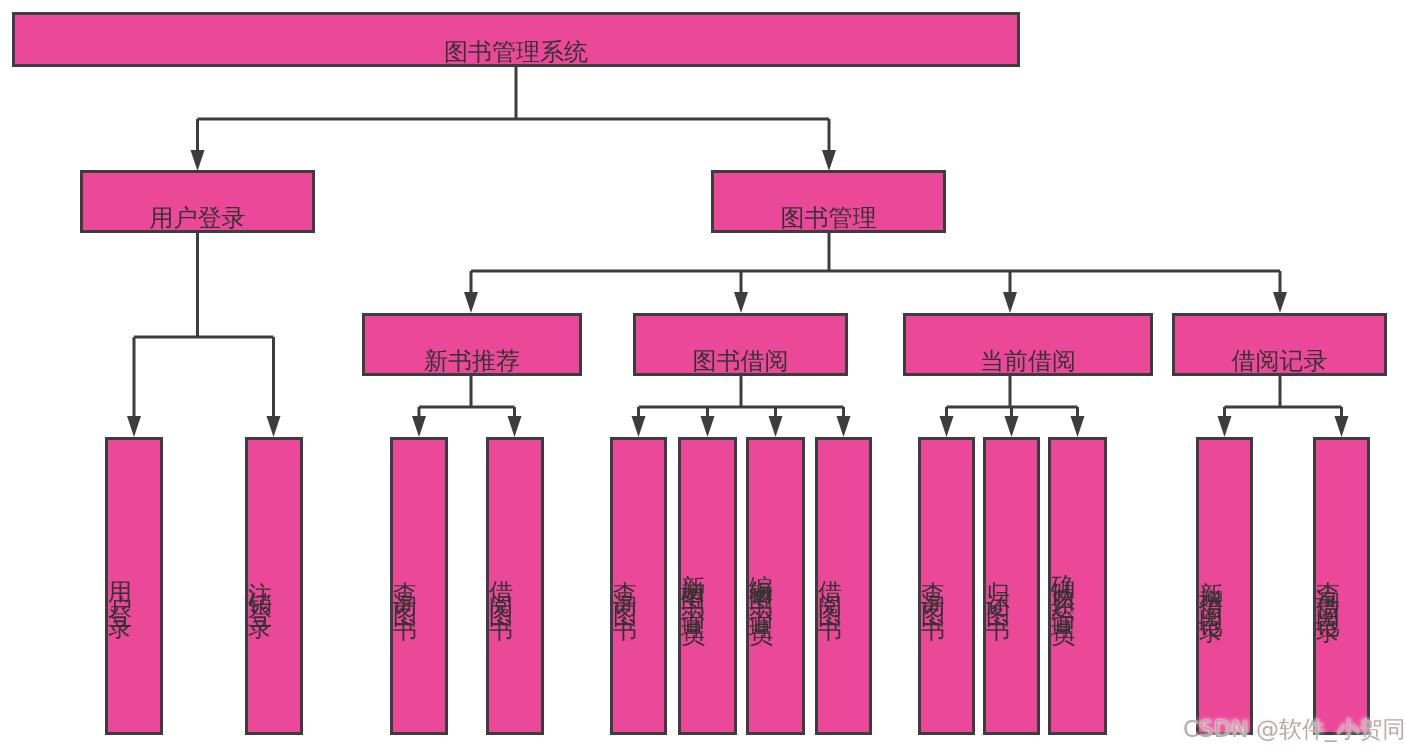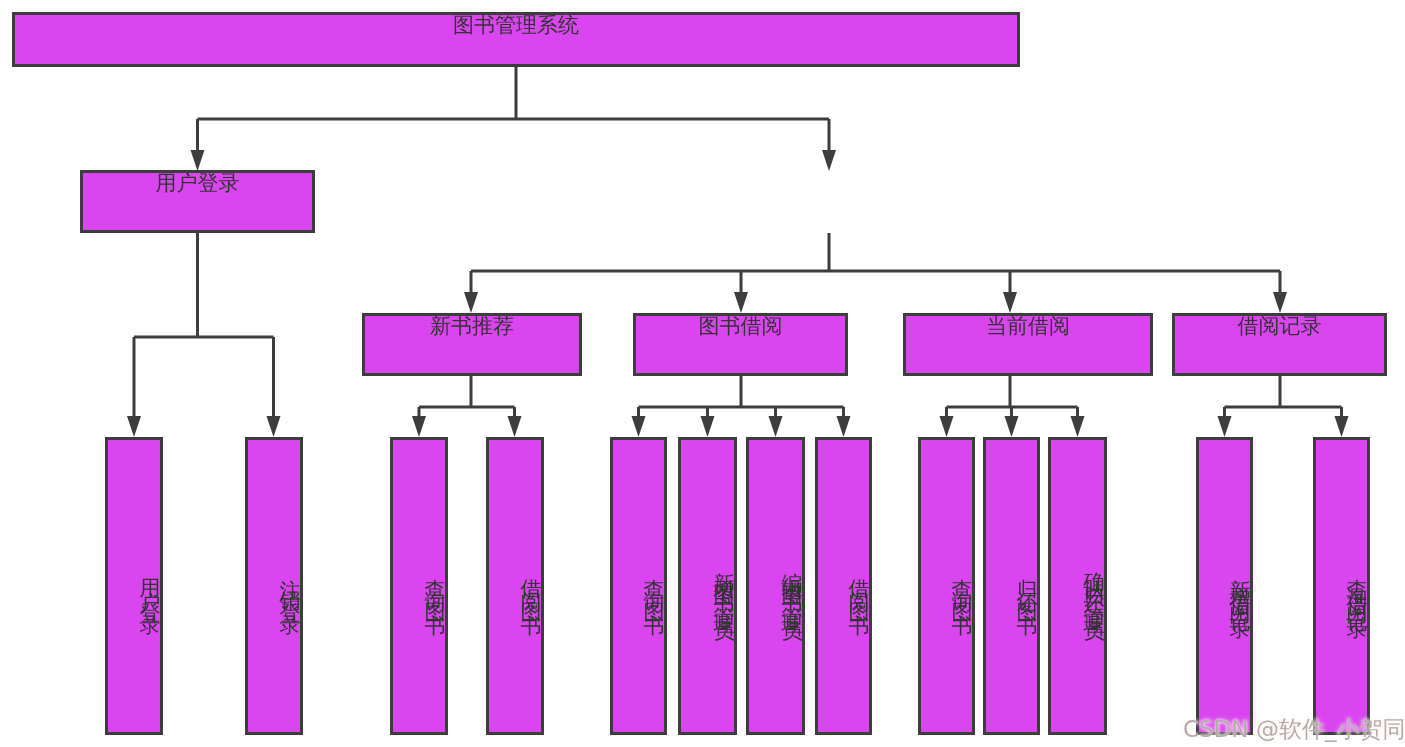--- a/index.html
+++ b/index.html
@@ -21,26 +21,26 @@
     position: absolute;
     left: 0; top: 0;
     pointer-events: none;
   }
   #connectors path.ln { stroke: var(--line); stroke-width: 3; fill: none; }
   #connectors path.ar { stroke: none; fill: var(--line); }
   .box {
     position: absolute;
     box-sizing: border-box;
     border: 3px solid var(--line);
-    background: #d946ef;
+    background: #ec4899;
     display: flex;
-    align-items: flex-start;
+    align-items: flex-end;
     justify-content: center;
     color: var(--text);
-    font-size: 21px;
+    font-size: 24px;
     line-height: 1;
     white-space: nowrap;
   }
   .v {
     writing-mode: vertical-rl;
     text-orientation: mixed;
   }
   .sp-lg { letter-spacing: 12px; }
   .sp-md { letter-spacing: 8px; }
   .sp-sm { letter-spacing: 7px; }
@@ -96,20 +96,23 @@
     <path class="ar" d="M1334.5 416 h14 L1341.5 437 z"></path>
   </svg>
 
   <div class="box" style="left:12px;top:12px;width:1008px;height:55px">
     <span>图书管理系统</span>
   </div>
 
   <div class="box" style="left:80px;top:170px;width:235px;height:63px">
     <span>用户登录</span>
   </div>
+  <div class="box" style="left:711px;top:170px;width:235px;height:63px">
+    <span>图书管理</span>
+  </div>
 
   <div class="box" style="left:633px;top:313px;width:215px;height:63px">
     <span>图书借阅</span>
   </div>
   <div class="box" style="left:362px;top:313px;width:220px;height:63px">
     <span>新书推荐</span>
   </div>
   <div class="box" style="left:903px;top:313px;width:250px;height:63px">
     <span>当前借阅</span>
   </div>

